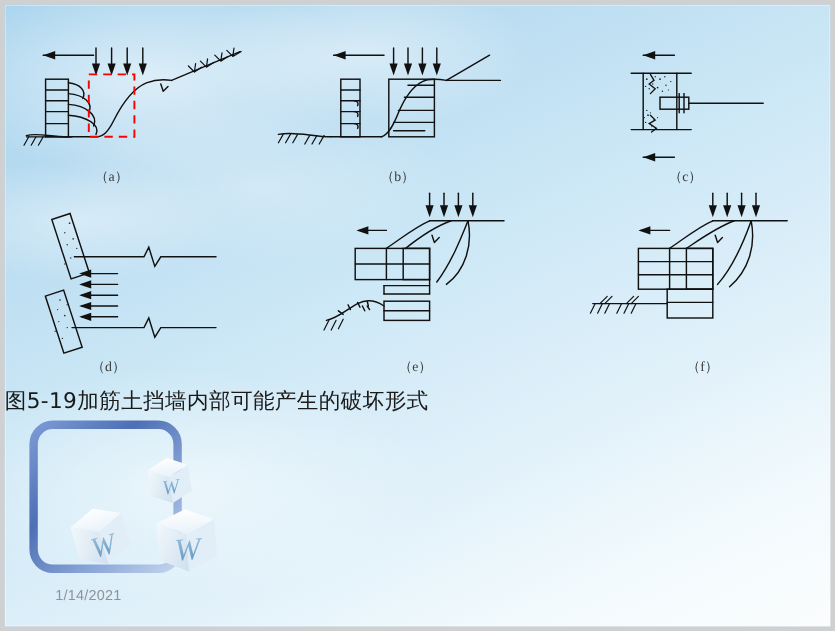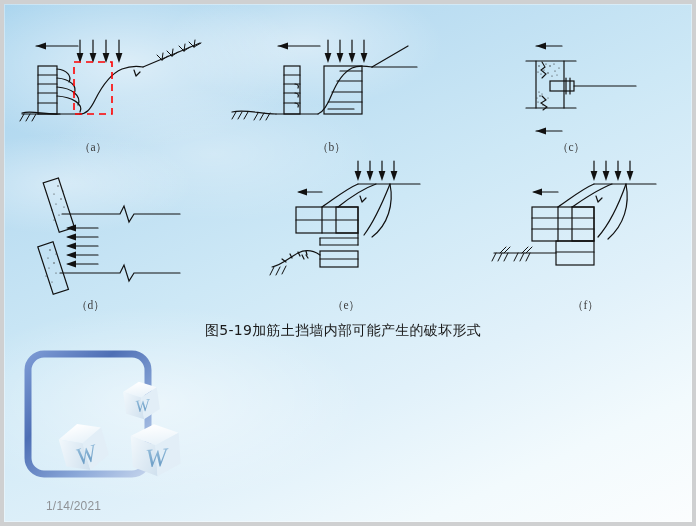--- a/index.html
+++ b/index.html
@@ -23,32 +23,32 @@
     content:"";position:absolute;inset:0;pointer-events:none;
     box-shadow:inset 0 0 0 1px rgba(255,255,255,.35);
   }
   .fig{position:absolute;}
   .lbl{
     position:absolute;
     font-family:"Liberation Serif", serif;
     font-size:11.5px;color:#3a3a3a;white-space:nowrap;
   }
   .caption{
-    position:absolute;left:0;right:10px;text-align:center;
+    position:absolute;left:0;right:10px;
     font-family:"DejaVu Sans", sans-serif;
-    font-size:14px;color:#1a1a1a;white-space:nowrap;
+    font-size:18px;color:#1a1a1a;white-space:nowrap;
     letter-spacing:.3px;
   }
   #cap-l1{top:318px;}
   #cap-l2{top:338px;}
   #cap-l3{top:358px;}
   #datestamp{
     position:absolute;left:42px;top:485px;
     font-family:"Liberation Sans", sans-serif;
-    font-size:12px;color:#8f9296;letter-spacing:.2px;margin-top:10px;
+    font-size:12px;color:#8f9296;letter-spacing:.2px;
   }
   #deco{position:absolute;left:14px;top:340px;width:190px;height:150px;}
   svg{display:block;overflow:visible;}
 </style>
 </head>
 <body>
 
 <div id="slide">
 
   <div class="fig" style="left:18px;top:22px;">

